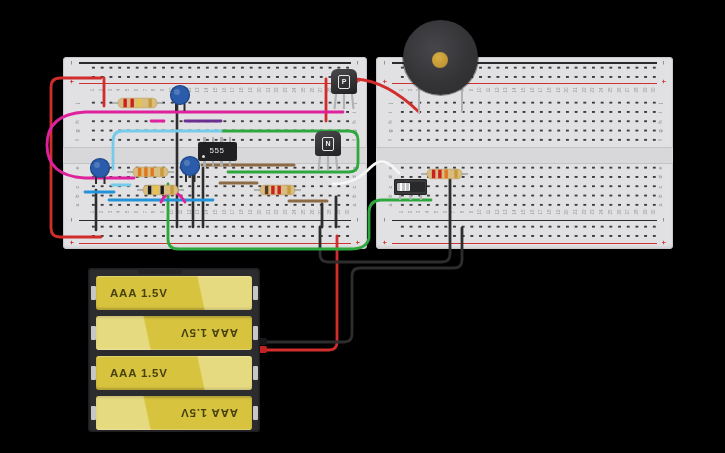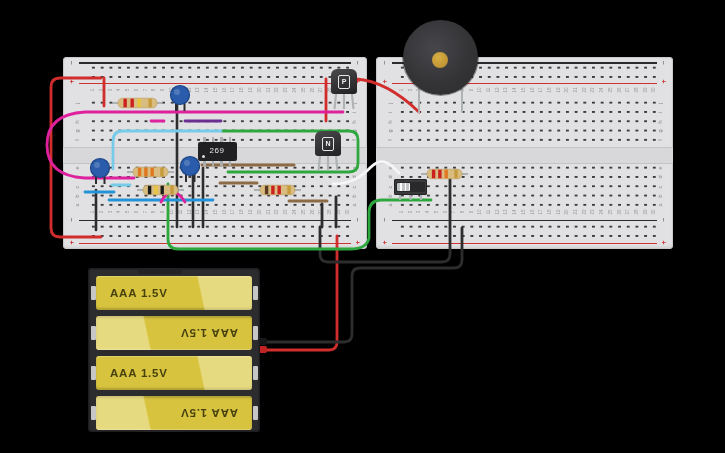--- a/index.html
+++ b/index.html
@@ -336,21 +336,21 @@
       <circle cx="177" cy="92" r="3" fill="rgba(255,255,255,0.18)"></circle>
       <path d="M96,168 V184 M104.5,168 V184" stroke="#2d2d2d" stroke-width="2" fill="none"></path>
       <circle cx="100" cy="168" r="9.5" fill="#2a5cab" stroke="#1c4585" stroke-width="1.2"></circle>
       <circle cx="97" cy="165" r="3" fill="rgba(255,255,255,0.18)"></circle>
       <path d="M186,166 V182 M194.5,166 V182" stroke="#2d2d2d" stroke-width="2" fill="none"></path>
       <circle cx="190" cy="166" r="9.5" fill="#2a5cab" stroke="#1c4585" stroke-width="1.2"></circle>
       <circle cx="187" cy="163" r="3" fill="rgba(255,255,255,0.18)"></circle>
     </svg>
 
   <div class="ic555">
-    <span class="lbl">269</span>
+    <span class="lbl">555</span>
     <span class="dot"></span>
   <div class="icpin" style="left: 5.5px; top: -5px;"></div>
       <div class="icpin" style="left: 5.5px; top: 19.5px;"></div>
       <div class="icpin" style="left: 14px; top: -5px;"></div>
       <div class="icpin" style="left: 14px; top: 19.5px;"></div>
       <div class="icpin" style="left: 22.5px; top: -5px;"></div>
       <div class="icpin" style="left: 22.5px; top: 19.5px;"></div>
       <div class="icpin" style="left: 31px; top: -5px;"></div>
       <div class="icpin" style="left: 31px; top: 19.5px;"></div>
     </div>

